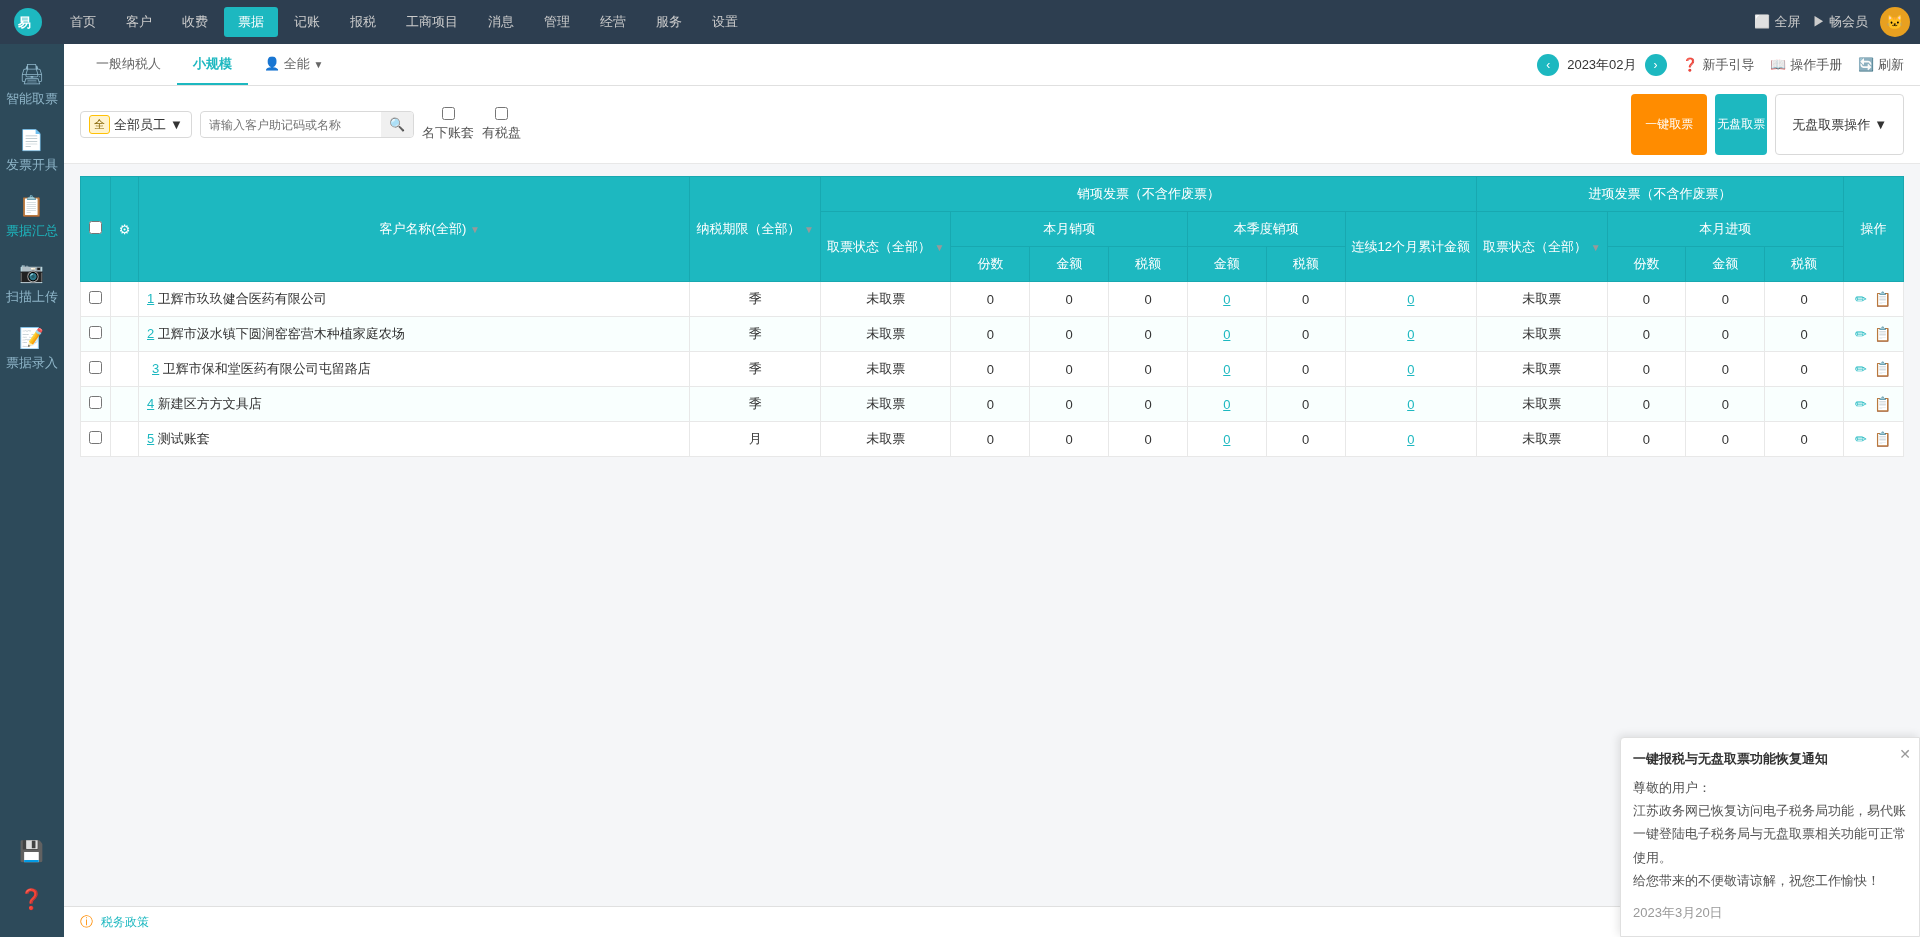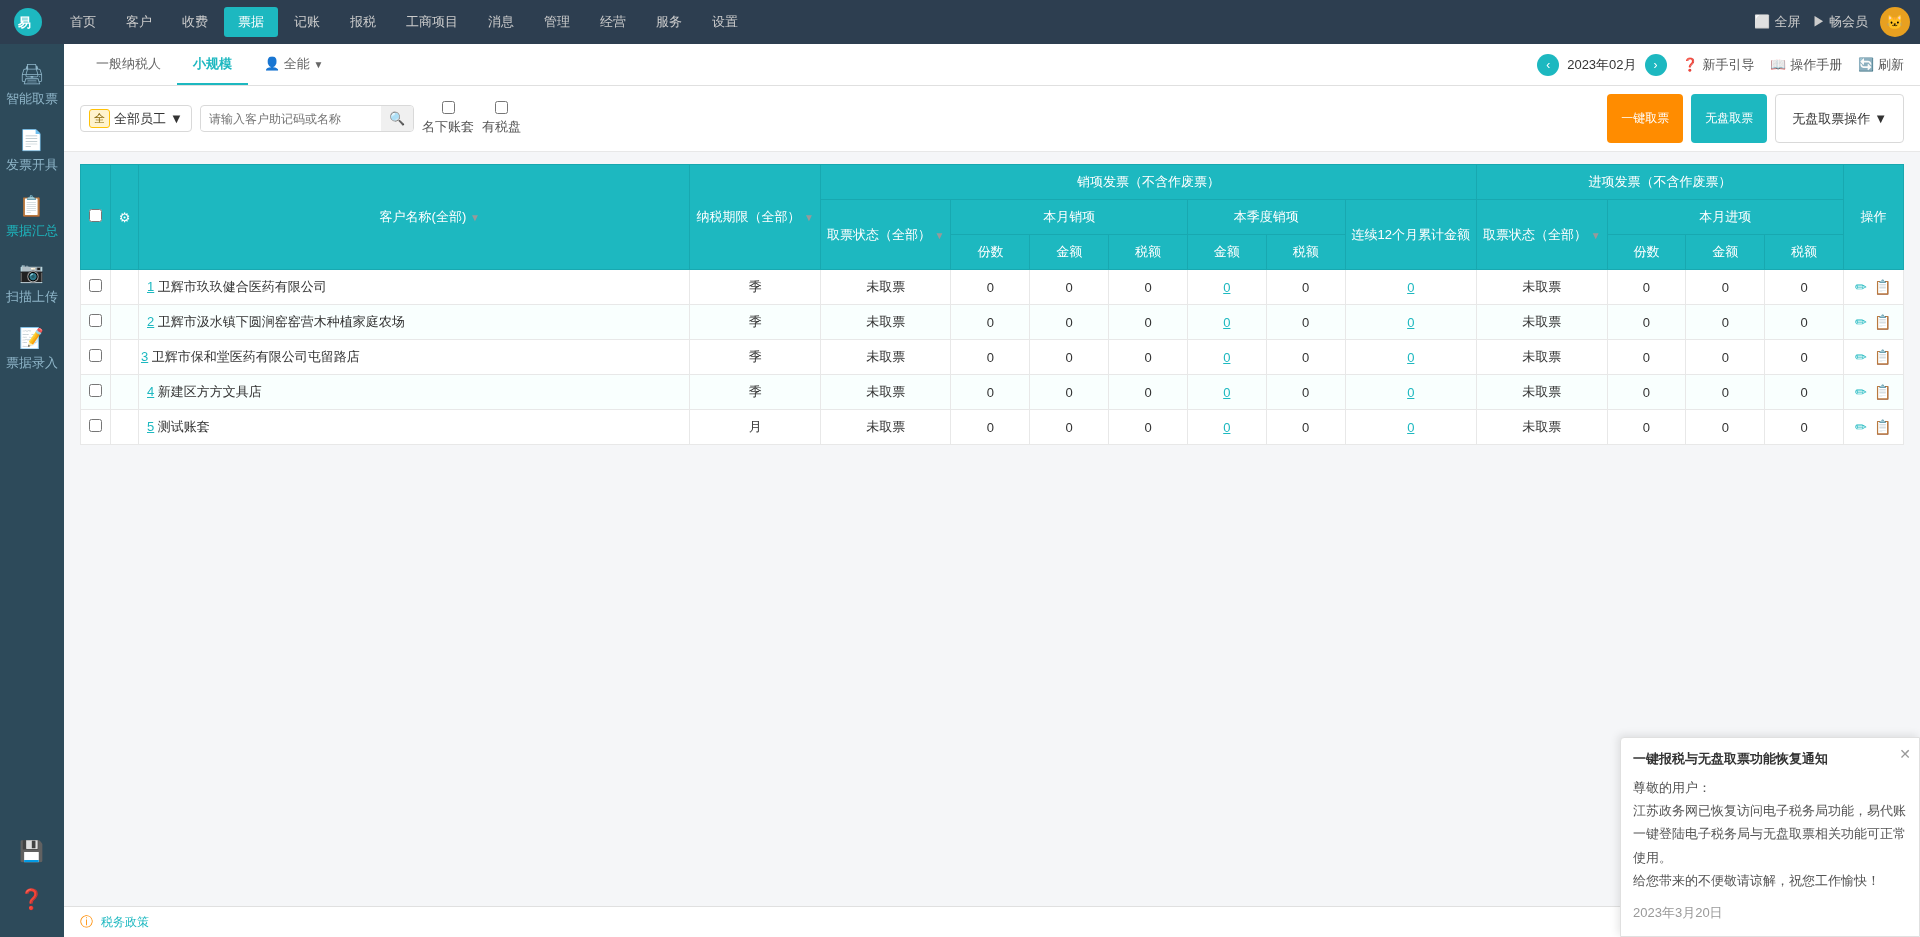--- a/index.html
+++ b/index.html
@@ -202,30 +202,30 @@
     }
     .toolbar-right {
       margin-left: auto;
       display: flex;
       gap: 8px;
     }
     .btn-primary {
       background: #ff8c00;
       color: #fff;
       border: none;
-      padding: 16px 14px;
+      padding: 22px 14px;
       border-radius: 4px;
       cursor: pointer;
       font-size: 12px;
     }
     .btn-danger {
       background: #1db8c0;
       color: #fff;
       border: none;
-      padding: 6px 14px;
+      padding: 6px 2px;
       border-radius: 4px;
       cursor: pointer;
       font-size: 12px;
     }
     .btn-dropdown {
       background: #fff;
       color: #333;
       border: 1px solid #d9d9d9;
       padding: 6px 16px;
       border-radius: 4px;
@@ -541,21 +541,21 @@
       <td>0</td>
       <td>0</td>
       <td>
         <button class="action-btn">✏</button>
         <button class="action-btn">📋</button>
       </td>
     </tr>
             <tr>
       <td><input type="checkbox" style=""></td>
       <td></td>
-      <td style="text-align:left;padding-left:2px;margin-top:40px;">
+      <td style="text-align:left;padding-left:13px;margin-top:40px;">
         <span class="col-index">3</span>
         卫辉市保和堂医药有限公司屯留路店
       </td>
       <td>季</td>
       <td>未取票</td>
       <td>0</td>
       <td>0</td>
       <td>0</td>
       <td><span class="link-blue">0</span></td>
       <td>0</td>

